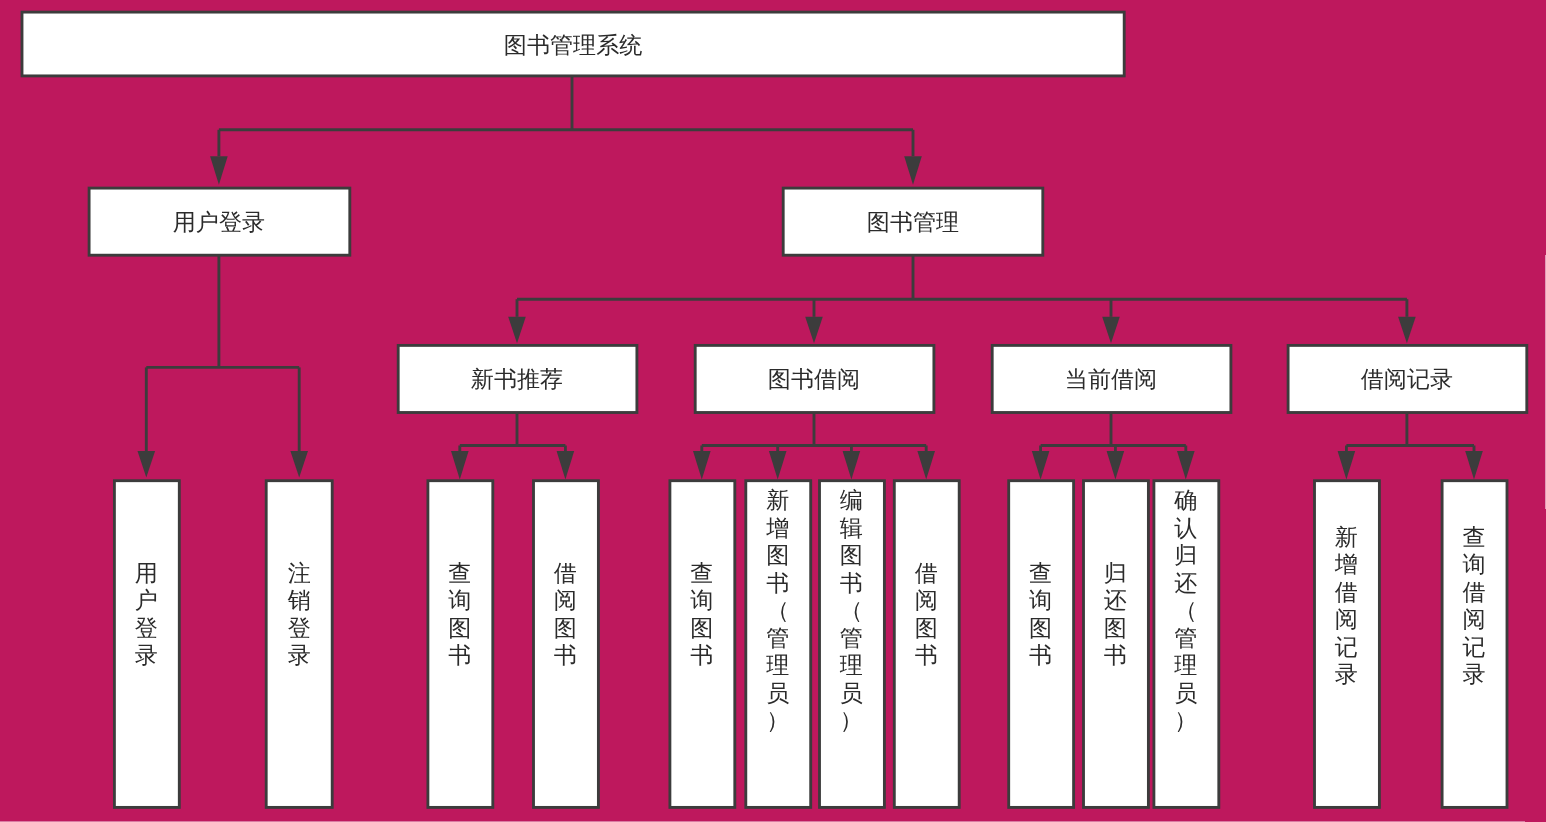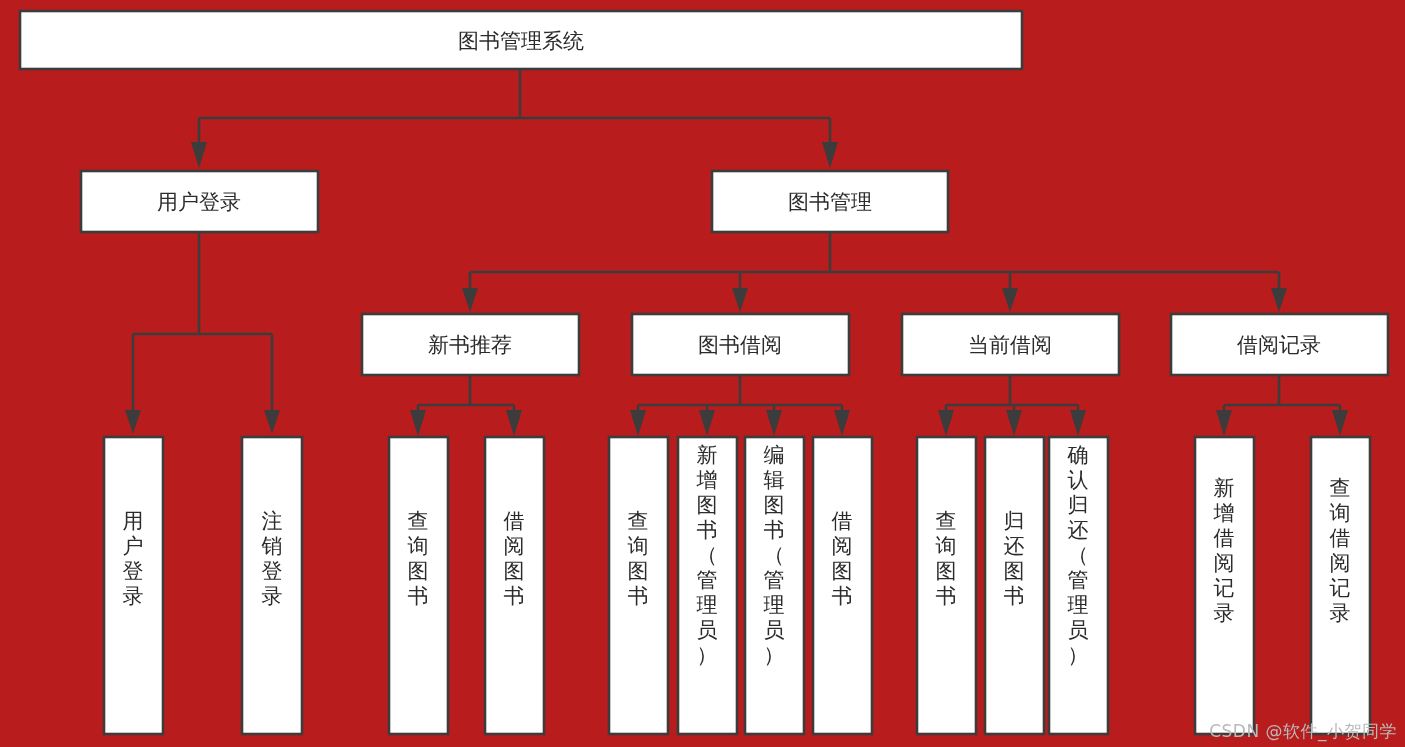--- a/index.html
+++ b/index.html
@@ -8,21 +8,21 @@
     padding: 0;
     background: #ffffff;
   }
   body {
     font-family: "DejaVu Sans", "Liberation Sans", sans-serif;
   }
   #diagram-root {
     position: relative;
     width: 1405px;
     height: 747px;
-    background: #b91c1c;
+    background: #be185d;
     overflow: hidden;
   }
   svg.diagram-canvas {
     position: absolute;
     left: 0;
     top: 0;
     width: 1405px;
     height: 747px;
     display: block;
   }
@@ -231,14 +231,13 @@
       <text class="node-label-v" x="1224" y="495"><tspan x="1224" y="495">新</tspan><tspan x="1224" y="520">增</tspan><tspan x="1224" y="545">借</tspan><tspan x="1224" y="570">阅</tspan><tspan x="1224" y="595">记</tspan><tspan x="1224" y="620">录</tspan></text>
     </g>
 
     <g>
       <rect class="node-box" x="1311" y="437" width="59" height="297"></rect>
       <text class="node-label-v" x="1340" y="495"><tspan x="1340" y="495">查</tspan><tspan x="1340" y="520">询</tspan><tspan x="1340" y="545">借</tspan><tspan x="1340" y="570">阅</tspan><tspan x="1340" y="595">记</tspan><tspan x="1340" y="620">录</tspan></text>
     </g>
 
   </svg>
 
-  <div class="watermark">CSDN @软件_小贺同学</div>
 </div>
 
 </body></html>

